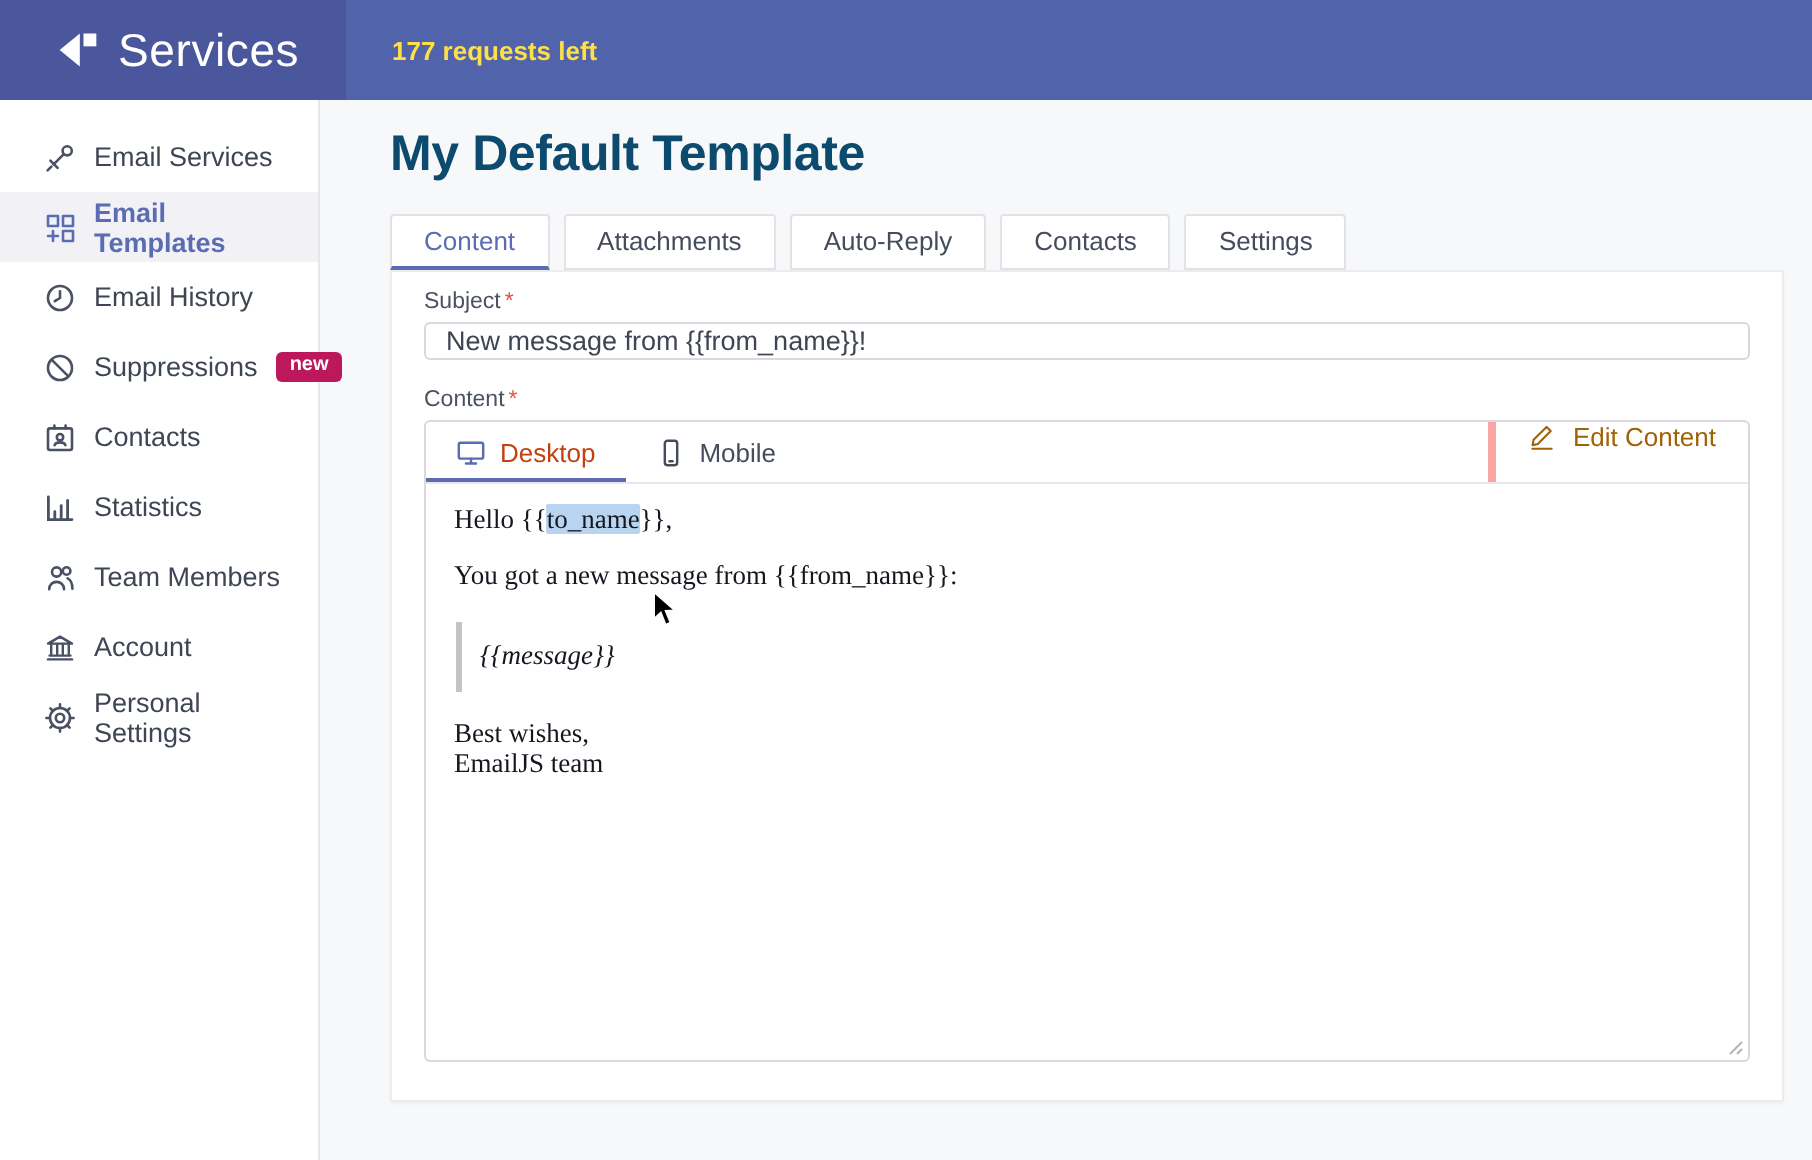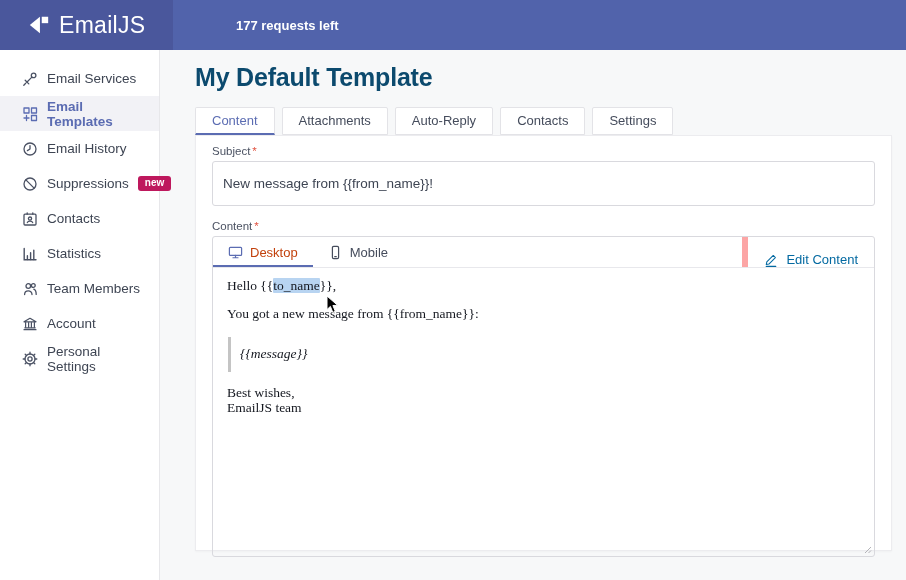--- a/index.html
+++ b/index.html
@@ -14,21 +14,21 @@
   
   .header {
     position: absolute; top: 0; left: 0; right: 0; height: 50px;
     background: #5163ab; display: flex; align-items: stretch; z-index: 5;
   }
   .logo-area {
     width: 173px; background: #4a579c; display: flex; align-items: center;
     padding-left: 28px; gap: 9px; flex-shrink: 0;
   }
   .brand-name { color: #ffffff; font-size: 23px; font-weight: 400; letter-spacing: 0.3px; }
-  .requests { color: #ffffff; font-size: 13px; font-weight: 700; display: flex; align-items: center; padding-left: 23px; margin-left: 40px; }
+  .requests { color: #fde047; font-size: 13px; font-weight: 700; display: flex; align-items: center; padding-left: 23px; }
 
   
   .sidebar {
     position: absolute; top: 50px; left: 0; bottom: 0; width: 160px;
     background: #ffffff; border-right: 1px solid #e7e7ea; padding-top: 11px; z-index: 4;
   }
   .side-item {
     height: 35px; display: flex; align-items: center; padding: 0 8px 0 21px;
     font-size: 13.5px; color: #3e4553; cursor: pointer; gap: 9px;
   }
@@ -51,38 +51,38 @@
   }
   .tab.active { color: #5b6cb2; border-bottom: 2px solid #5b6cb2; padding-bottom: 5px; }
 
   .card {
     width: 697px; height: 416px; background: #fff; border: 1px solid #ececef;
     margin-top: 0px; padding: 9px 16px 12px; box-shadow: 0 1px 2px rgba(0,0,0,0.03);
   }
   .field-label { font-size: 11.5px; color: #4b5262; margin-bottom: 4px; }
   .req { color: #e15241; margin-left: 2px; }
   .text-input {
-    width: 100%; height: 45px; border: 1px solid #d9d9de; border-radius: 3px;
+    width: 100%; height: 19px; border: 1px solid #d9d9de; border-radius: 3px;
     padding: 0 10px; font-size: 13.5px; color: #3e4553; font-family: "Liberation Sans", sans-serif;
     background: #fff; outline: none;
   }
   .gap { height: 14px; }
 
   .content-box { border: 1px solid #d9d9de; border-radius: 3px; height: 321px; display: flex; flex-direction: column; position: relative; }
   .cb-toolbar { height: 31px; border-bottom: 1px solid #e8e8ec; display: flex; align-items: stretch; flex-shrink: 0; }
   .view-tab {
     display: flex; align-items: center; gap: 7px; padding: 0 15px; font-size: 13px;
     color: #454c5c; cursor: pointer;
   }
   .view-tab .ico { display: flex; color: #454c5c; }
   .view-tab.active { color: #c2410c; box-shadow: inset 0 -2px 0 #5b6cb2; }
   .view-tab.active .ico { color: #5b6cb2; }
   .edit-btn {
-    margin-left: auto; display: flex; align-items: flex-end; gap: 8px; padding: 0 16px;
-    border-left: 6px solid #fca5a5; font-size: 13px; color: #0369a1; cursor: pointer;
+    margin-left: auto; display: flex; align-items: flex-start; gap: 8px; padding: 0 16px;
+    border-left: 4px solid #fca5a5; font-size: 13px; color: #a16207; cursor: pointer;
   }
 
   .preview {
     flex: 1; padding: 10px 14px; font-family: "Liberation Serif", serif;
     font-size: 13.5px; color: #14171f; line-height: 1.2; overflow: hidden;
   }
   .preview p { margin: 0; }
   .p-line2 { margin-top: 12px !important; }
   .hl { background: #b8d4f1; border-radius: 1px; text-align: center; }
   .quote {
@@ -102,21 +102,21 @@
 <body>
 
 <div class="header">
   <div class="logo-area">
     <span>
       <svg width="22" height="22" viewBox="0 0 24 24">
         <polygon points="2,12 13,3 13,21" fill="#ffffff"></polygon>
         <rect x="15" y="3" width="7" height="7" fill="#ffffff"></rect>
       </svg>
     </span>
-    <span class="brand-name">EmailJS</span>
+    <span class="brand-name">Services</span>
   </div>
   <div class="requests">177 requests left</div>
 </div>
 
 <div class="sidebar">
 
   <div class="side-item">
     <span class="ico">
       <svg width="16" height="16" viewBox="0 0 16 16" fill="none" stroke="currentColor" stroke-width="1.3" stroke-linecap="round" stroke-linejoin="round">
         <circle cx="11.6" cy="4.4" r="2.3"></circle>

